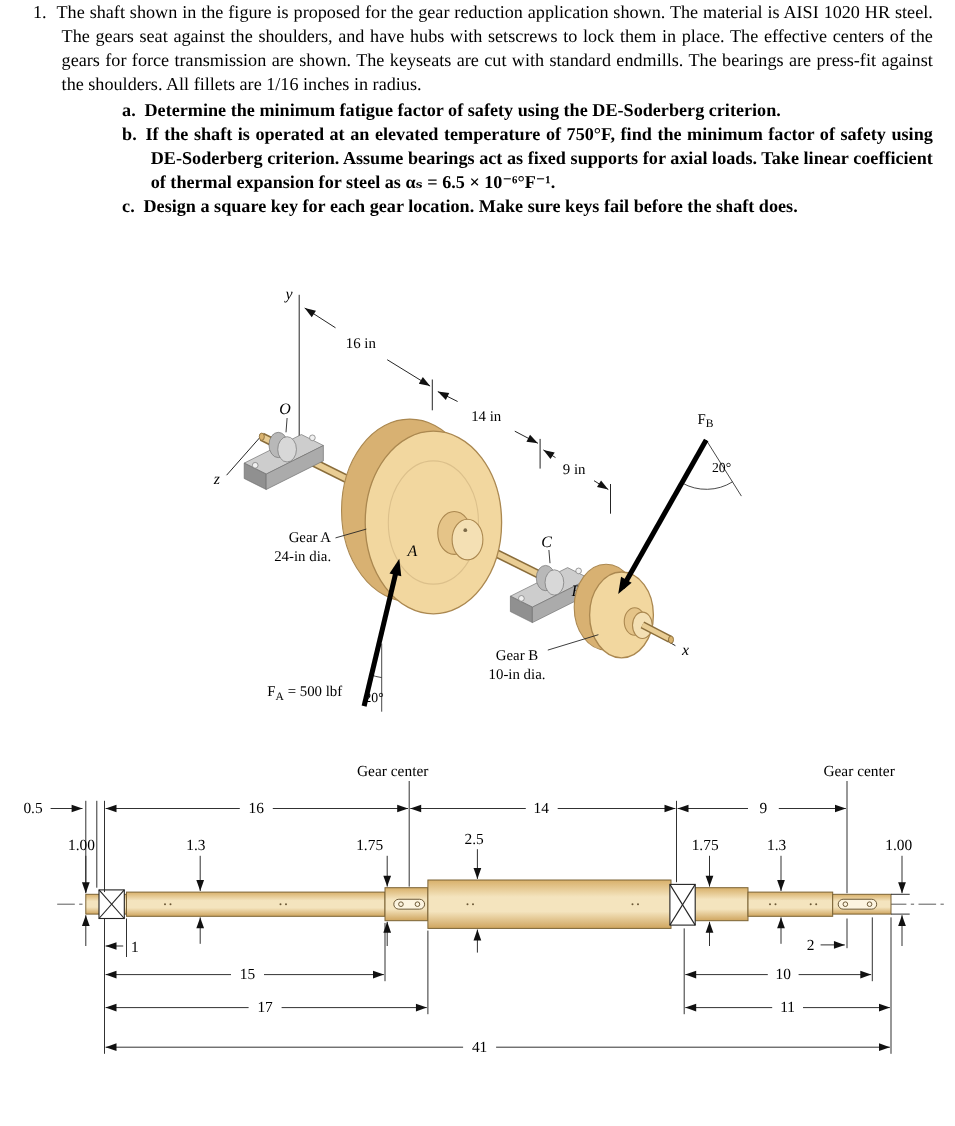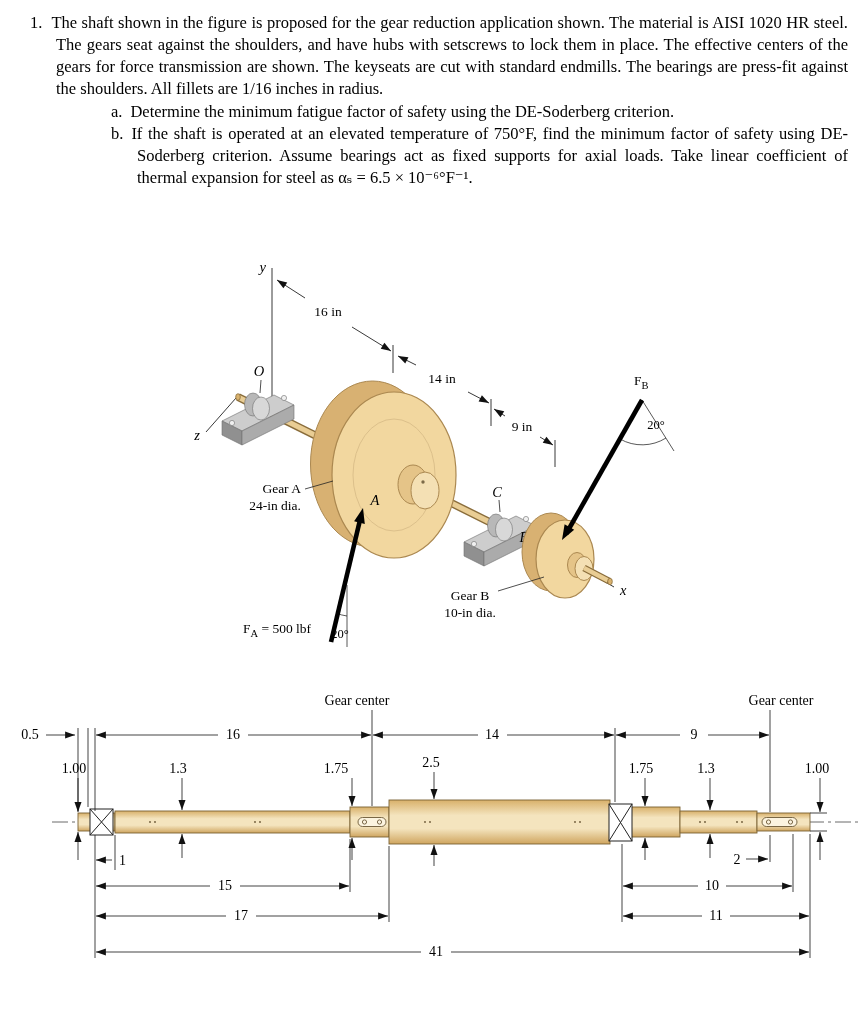--- a/index.html
+++ b/index.html
@@ -1,41 +1,42 @@
 <!DOCTYPE html>
 <html><head>
 <meta charset="utf-8">
 <style>
   * { margin:0; padding:0; box-sizing:border-box; }
   html,body { width:868px; height:1024px; background:#ffffff; overflow:hidden; }
   body { position:relative; font-family:"Liberation Serif","DejaVu Serif",serif; color:#000; }
 
-  .problem { position:absolute; top:12px; left:30px; width:818px; font-size:16.5px; line-height:1.33; }
+  .problem { position:absolute; top:0; left:30px; width:818px; font-size:16.5px; line-height:1.33; }
   .intro { padding-left:26px; text-indent:-26px; text-align:justify; }
   .num { padding-right:9px; }
   .items { margin-top:1px; padding-left:81px; }
-  .item { padding-left:26px; text-indent:-26px; text-align:justify; }
+  .item { padding-left:26px; text-indent:-26px; text-align:justify;font-weight:bold; }
   .item .lbl { padding-right:8px; }
 
   svg { position:absolute; left:0; }
   #iso { top:255px; }
   #dim { top:690px; }
   svg text { font-family:"Liberation Serif","DejaVu Serif",serif; font-size:13.5px; fill:#000; }
   #dim text { font-size:14px; }
   text.it { font-style:italic; font-size:14.5px; }
   text.sm { font-size:12.5px; }
 </style>
 </head>
 <body>
 
 <div class="problem">
   <p class="intro"><span class="num">1.</span><span>The shaft shown in the figure is proposed for the gear reduction application shown. The material is AISI 1020 HR steel. The gears seat against the shoulders, and have hubs with setscrews to lock them in place. The effective centers of the gears for force transmission are shown. The keyseats are cut with standard endmills. The bearings are press-fit against the shoulders. All fillets are 1/16 inches in radius.</span></p>
   <div class="items">
     <div class="item"><span class="lbl">a.</span><span>Determine the minimum fatigue factor of safety using the DE-Soderberg criterion.</span></div>
     <div class="item"><span class="lbl">b.</span><span>If the shaft is operated at an elevated temperature of 750°F, find the minimum factor of safety using DE-Soderberg criterion. Assume bearings act as fixed supports for axial loads. Take linear coefficient of thermal expansion for steel as αₛ = 6.5 × 10⁻⁶°F⁻¹.</span></div>
+    <div class="item"><span class="lbl">c.</span><span>Design a square key for each gear location. Make sure keys fail before the shaft does.</span></div>
   </div>
 </div>
 
 <svg id="iso" width="868" height="435">
   <defs>
     <marker id="ah" viewBox="0 0 10 10" refX="9.5" refY="5" markerWidth="11" markerHeight="11" orient="auto-start-reverse" markerUnits="userSpaceOnUse">
       <path d="M0.5,1.8 L9.5,5 L0.5,8.2 Z" fill="#111"></path>
     </marker>
   </defs>
 

